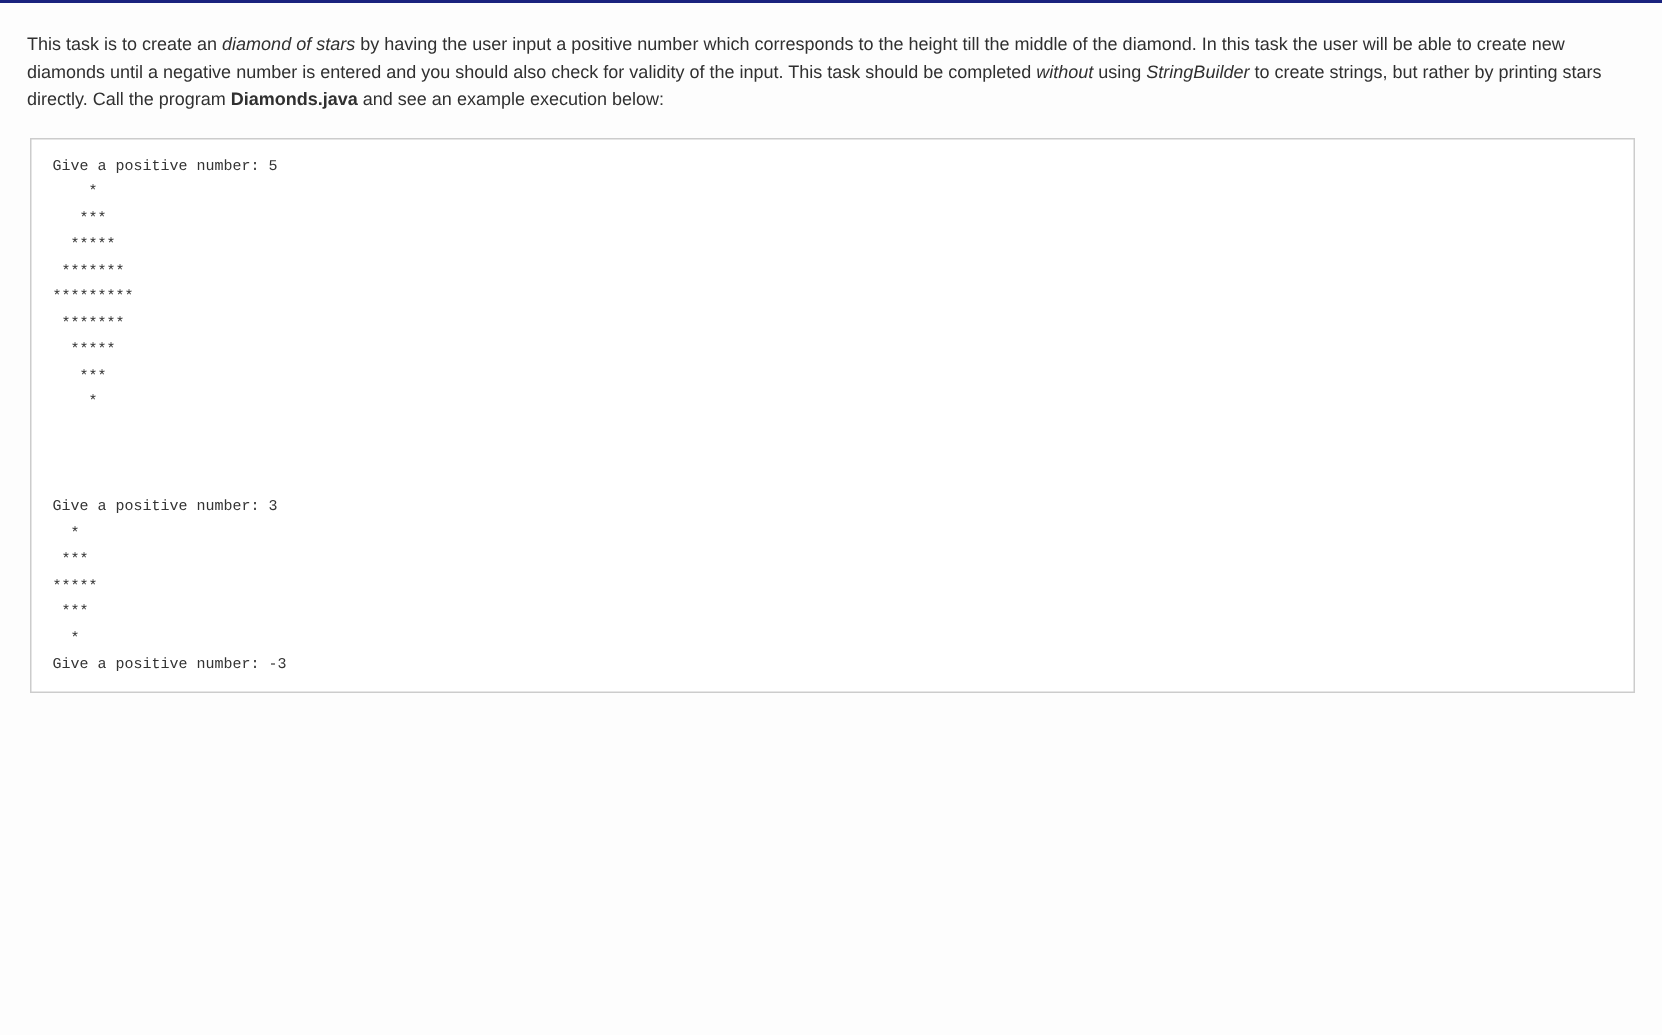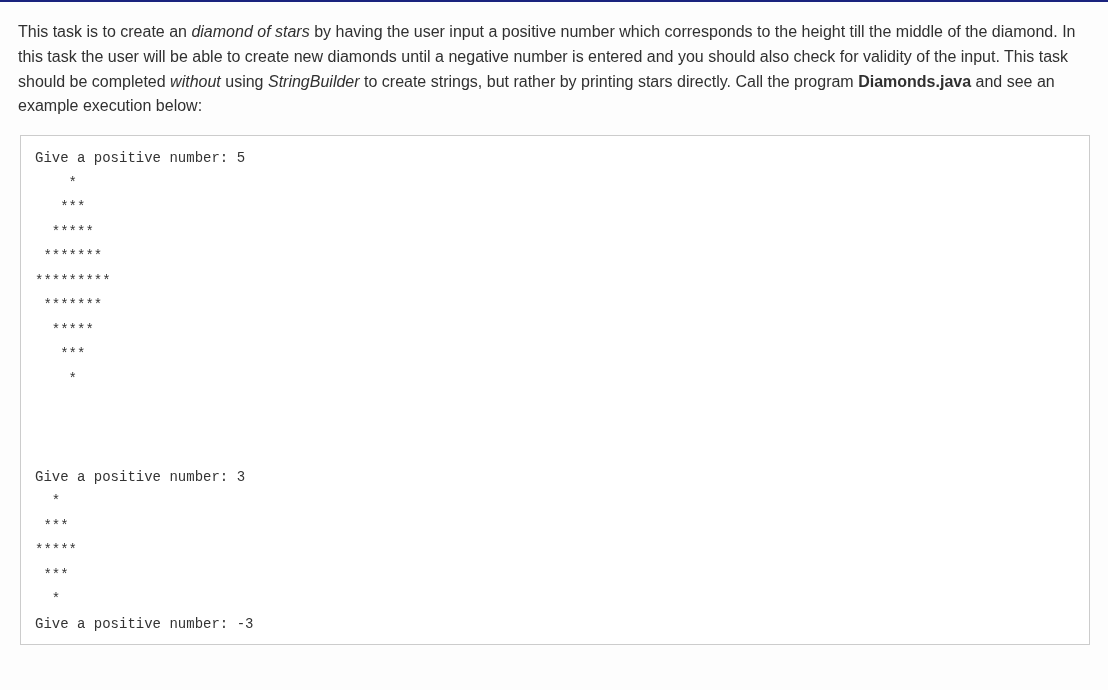--- a/index.html
+++ b/index.html
@@ -9,37 +9,37 @@
     }
     body {
       font-family: 'Segoe UI', Tahoma, Geneva, Verdana, sans-serif;
       background: #fdfdfd;
       width: 1108px;
       border-top: 2px solid #1a237e;
       padding: 18px 18px 0 18px;
       color: #222;
     }
     .description {
-      font-size: 16px;
+      font-size: 12px;
       line-height: 1.55;
       color: #303030;
       margin-bottom: 16px;
     }
     .description em.italic {
       font-style: italic;
     }
     .description strong.bold {
       font-weight: 700;
     }
     .code-block {
       border: 1px solid #ccc;
       background: #ffffff;
       padding: 10px 14px 8px 14px;
       font-family: Consolas, 'Courier New', monospace;
-      font-size: 14px;
+      font-size: 10px;
       line-height: 1.75;
       color: #333;
       white-space: pre;
       margin-left: 2px;
     }
   </style>
 </head>
 <body>
 
 <p class="description">

